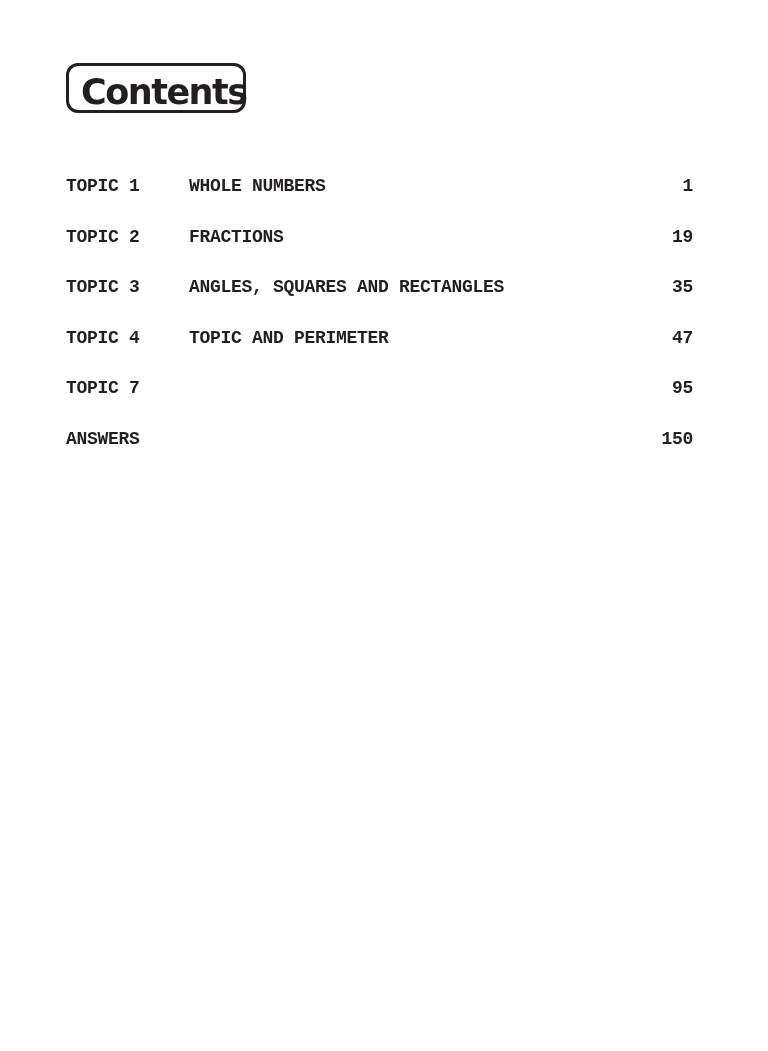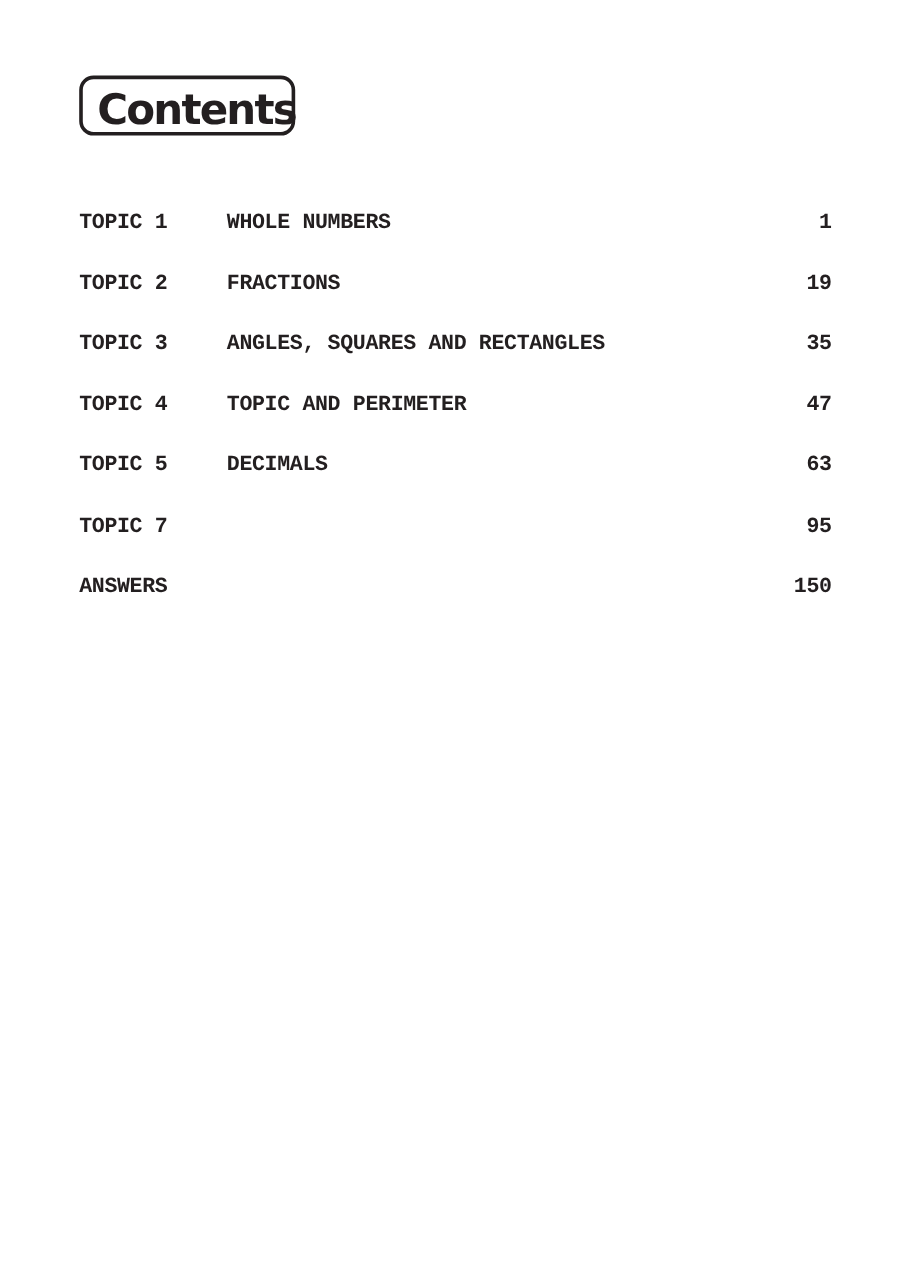--- a/index.html
+++ b/index.html
@@ -94,25 +94,20 @@
     <span class="toc-topic">TOPIC 3</span>
     <span class="toc-title">ANGLES, SQUARES AND RECTANGLES</span>
     <span class="toc-page">35</span>
   </div>
   <div class="toc-row">
     <span class="toc-topic">TOPIC 4</span>
     <span class="toc-title">TOPIC AND PERIMETER</span>
     <span class="toc-page">47</span>
   </div>
   <div class="toc-row">
-    <span class="toc-topic">TOPIC 5</span>
-    <span class="toc-title">DECIMALS</span>
-    <span class="toc-page">63</span>
-  </div>
-  <div class="toc-row">
     <span class="toc-topic">TOPIC 7</span>
     <span class="toc-page">95</span>
   </div>
   <div class="toc-row">
     <span class="toc-topic">ANSWERS</span>
     <span class="toc-page">150</span>
   </div>
 </div>
 
 </body></html>

